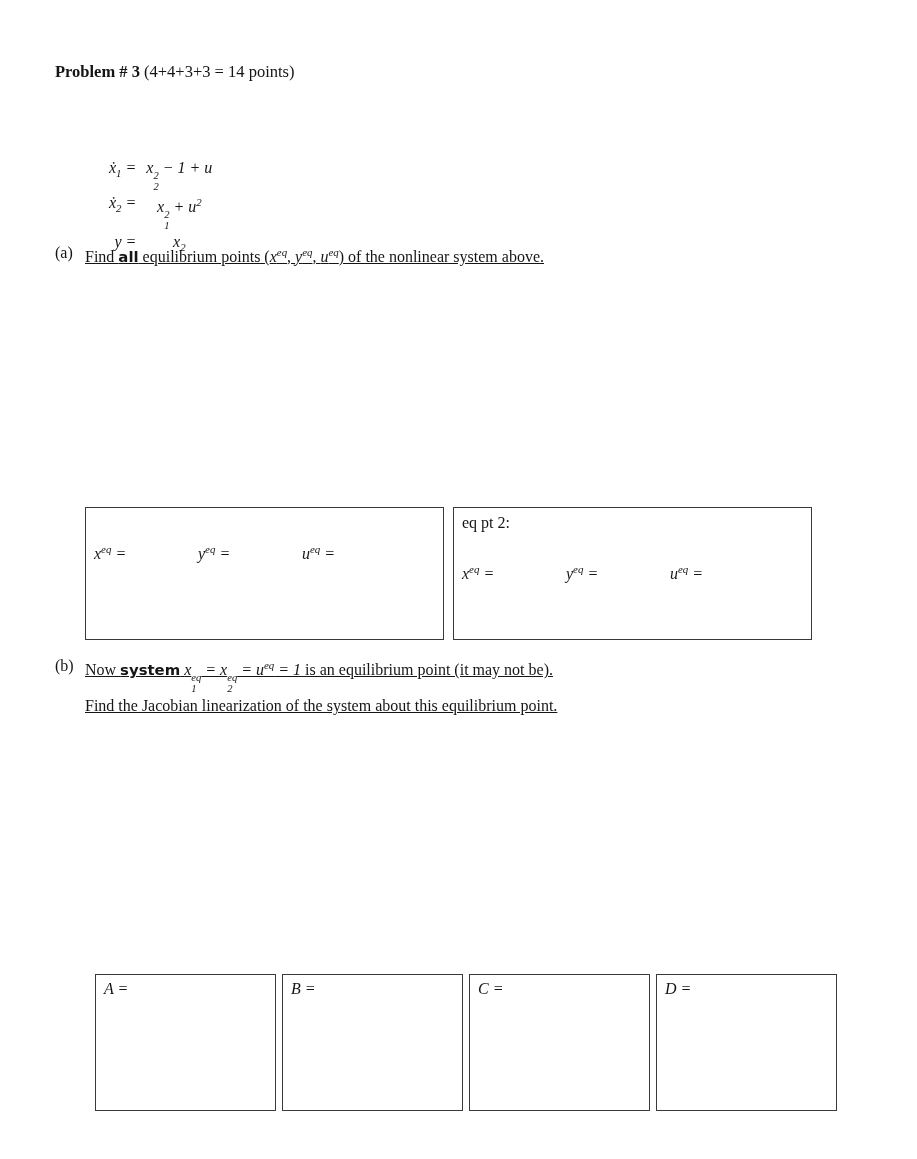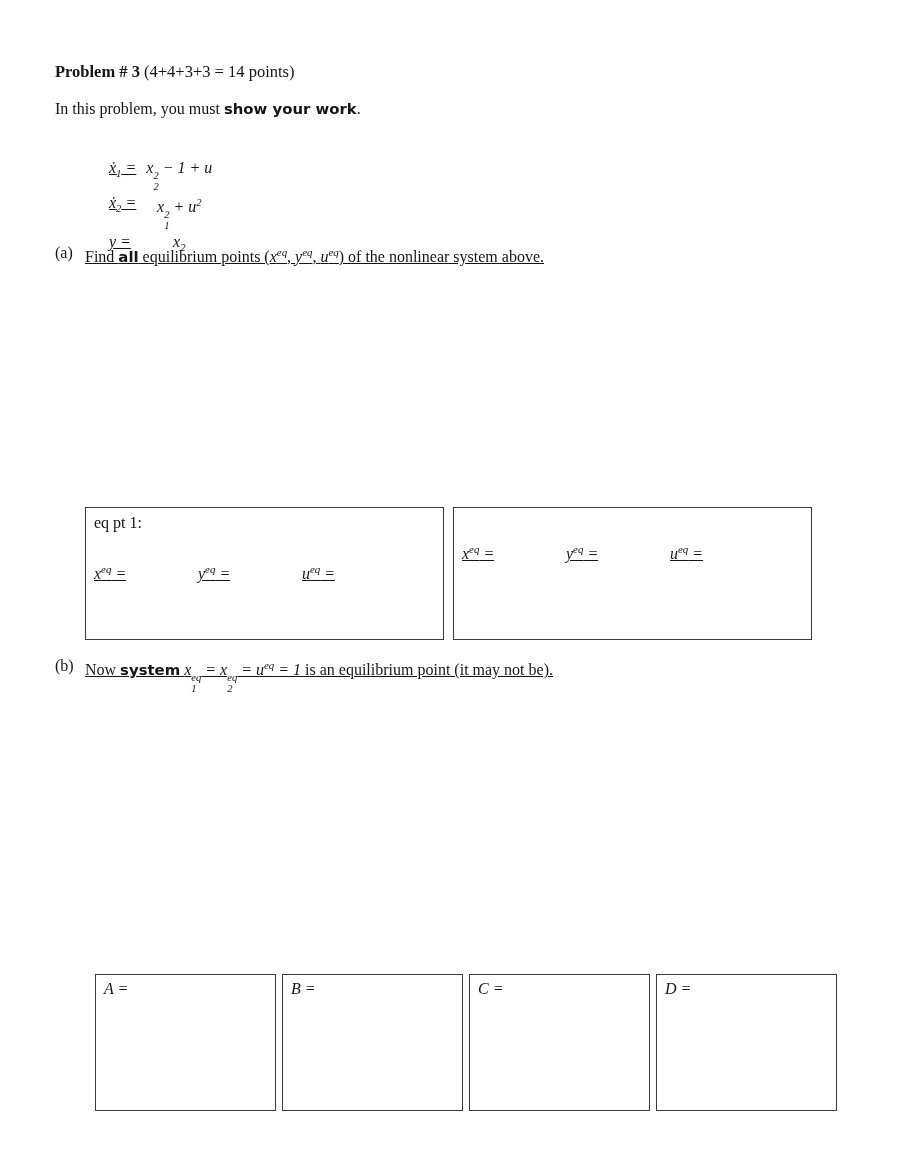--- a/index.html
+++ b/index.html
@@ -36,38 +36,38 @@
 
   .intro { position: absolute; left: 55px; top: 85px; line-height: 23px; }
 
   .eqs {
     position: absolute; left: 109px; top: 145px;
     display: grid;
     grid-template-columns: max-content max-content;
     column-gap: 10px;
     line-height: 21.5px;
   }
-  .eq-lhs { text-align: left; text-decoration: underline; }
+  .eq-lhs { text-align: right; }
   .eq-rhs { text-align: center; }
 
   .part { display: flex; align-items: flex-start; line-height: 23px; }
   .part-a { position: absolute; left: 55px; top: 229px; width: 810px; }
   .part-b { position: absolute; left: 55px; top: 642px; width: 810px; }
   .plabel { flex: none; width: 30px; }
   .ptext { flex: 1; text-decoration: underline; }
 
   .eqboxes { position: absolute; left: 85px; top: 495px; display: flex; gap: 9px; }
   .eqbox {
     width: 359px; height: 133px;
     border: 1px solid #3a3a3a;
     box-sizing: border-box;
     padding: 5px 8px;
   }
   .eqbox-title { line-height: 20px; }
-  .fields { margin-top: 30px; display: flex; text-decoration: underline; }
+  .fields { margin-top: 30px; display: flex; }
   .field { flex: none; width: 104px; }
 
   .mboxes { position: absolute; left: 95px; top: 962px; display: flex; gap: 6px; }
   .mbox {
     width: 181px; height: 137px;
     border: 1px solid #3a3a3a;
     box-sizing: border-box;
     padding: 4px 8px;
   }
   .mlabel { line-height: 20px; }
@@ -75,21 +75,20 @@
 </head>
 <body>
 
 <div class="page">
 
   <div class="title">
     <span class="b">Problem # 3</span><span> (4+4+3+3 = 14 points)</span>
   </div>
 
   <div class="intro">
-    <div>In this problem, you must <span class="bsf">show your work</span>.</div>
   </div>
 
   <div class="eqs">
     <div class="eq-lhs"><span class="mi">ẋ<sub>1</sub> =</span></div>
     <div class="eq-rhs"><span class="mi">x<span class="ss">
             <span class="ssu">2</span>
             <span class="ssl">2</span>
           </span> − 1 + u</span></div>
     <div class="eq-lhs"><span class="mi">ẋ<sub>2</sub> =</span></div>
     <div class="eq-rhs"><span class="mi">x<span class="ss">
@@ -100,46 +99,47 @@
     <div class="eq-rhs"><span class="mi">x<sub>2</sub></span></div>
   </div>
 
   <div class="part part-a">
     <span class="plabel">(a)</span>
     <span class="ptext">Find <span class="bsf">all</span> equilibrium points (<span class="mi">x<sup>eq</sup></span>, <span class="mi">y<sup>eq</sup></span>, <span class="mi">u<sup>eq</sup></span>) of the nonlinear system above.</span>
   </div>
 
   <div class="eqboxes">
     <div class="eqbox">
-      <div class="eqbox-title">eq pt 1:</div>
       <div class="fields">
         <span class="field"><span class="mi">x<sup>eq</sup> =</span></span>
         <span class="field"><span class="mi">y<sup>eq</sup> =</span></span>
         <span class="field"><span class="mi">u<sup>eq</sup> =</span></span>
       </div>
     </div>
     <div class="eqbox">
+      <div class="eqbox-title">eq pt 2:</div>
       <div class="fields">
         <span class="field"><span class="mi">x<sup>eq</sup> =</span></span>
         <span class="field"><span class="mi">y<sup>eq</sup> =</span></span>
         <span class="field"><span class="mi">u<sup>eq</sup> =</span></span>
       </div>
     </div>
   </div>
 
   <div class="part part-b">
     <span class="plabel">(b)</span>
     <span class="ptext">
       <div>Now <span class="bsf">system</span> <span class="mi">x<span class="ss">
               <span class="ssu">eq</span>
               <span class="ssl">1</span>
             </span> = x<span class="ss">
               <span class="ssu">eq</span>
               <span class="ssl">2</span>
             </span> = u<sup>eq</sup> = 1</span> is an equilibrium point (it may not be).</div>
+      <div>Find the Jacobian linearization of the system about this equilibrium point.</div>
     </span>
   </div>
 
   <div class="mboxes">
     <div class="mbox">
       <span class="mlabel"><span class="mi">A =</span></span>
     </div>
     <div class="mbox">
       <span class="mlabel"><span class="mi">B =</span></span>
     </div>

